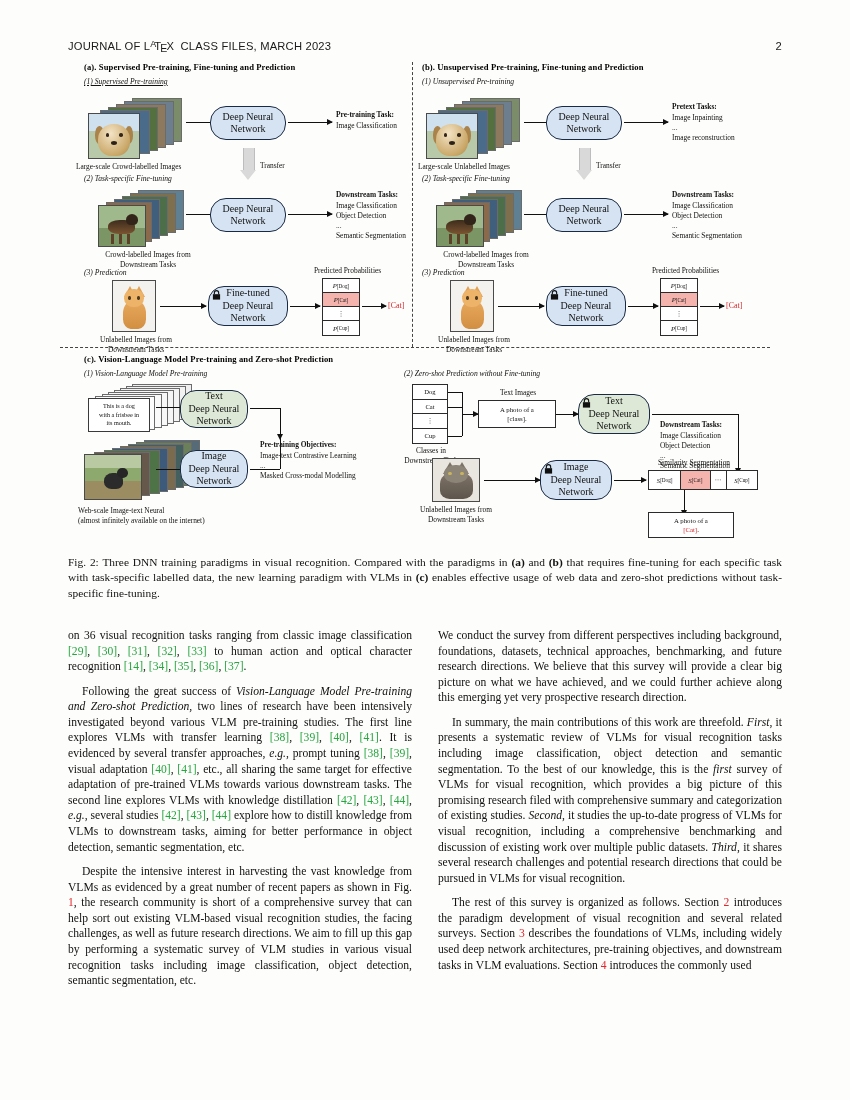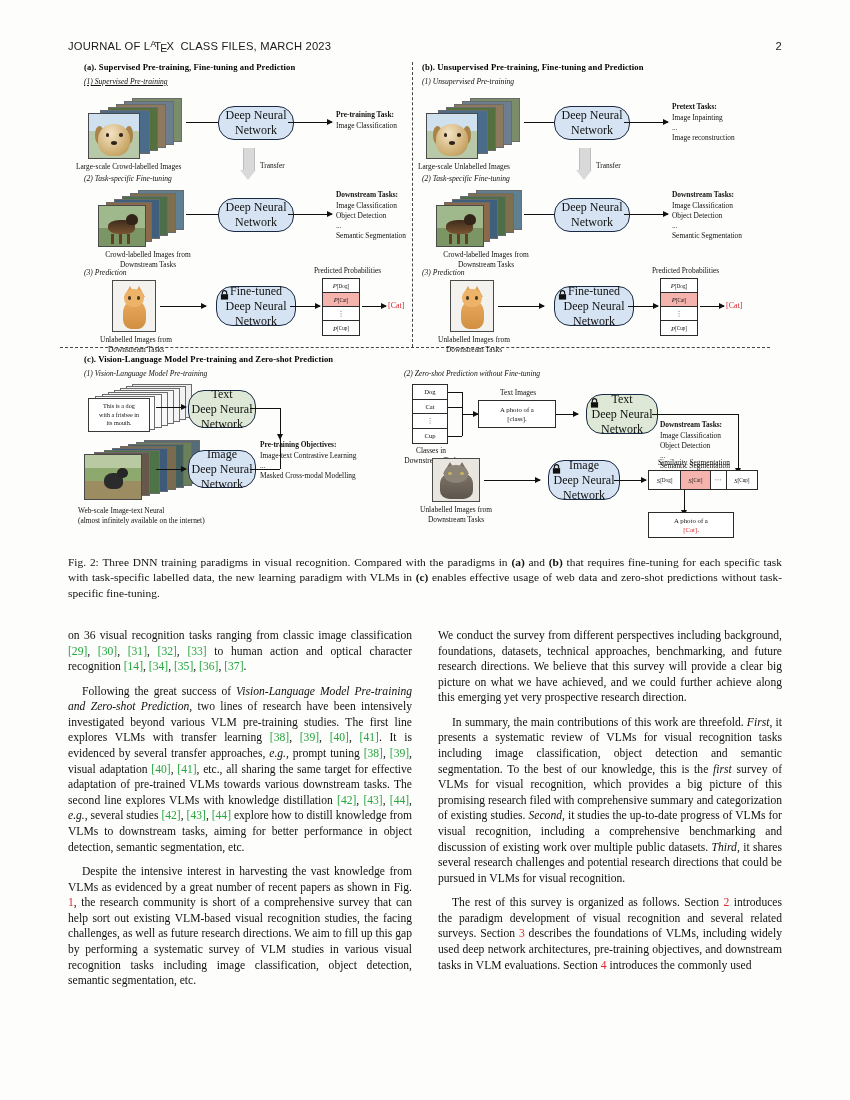--- a/index.html
+++ b/index.html
@@ -69,25 +69,24 @@
 
   .node {
     position: absolute;
     box-sizing: border-box;
     border: 1.4px solid #1b2a44;
     border-radius: 16px;
     display: flex;
     flex-direction: column;
     align-items: center;
     justify-content: center;
-    font-size: 12px;
+    font-size: 10px;
     line-height: 1.25;
     text-align: center;
     color: #111;
-    margin-left: 8px;
   }
   .node.blue { background: #d5e3f2; }
   .node.green { background: #dde9d6; }
   .node .lock {
     position: absolute;
     left: 3px; top: 3px;
     width: 9px; height: 10px;
   }
 
   .caption-label {

